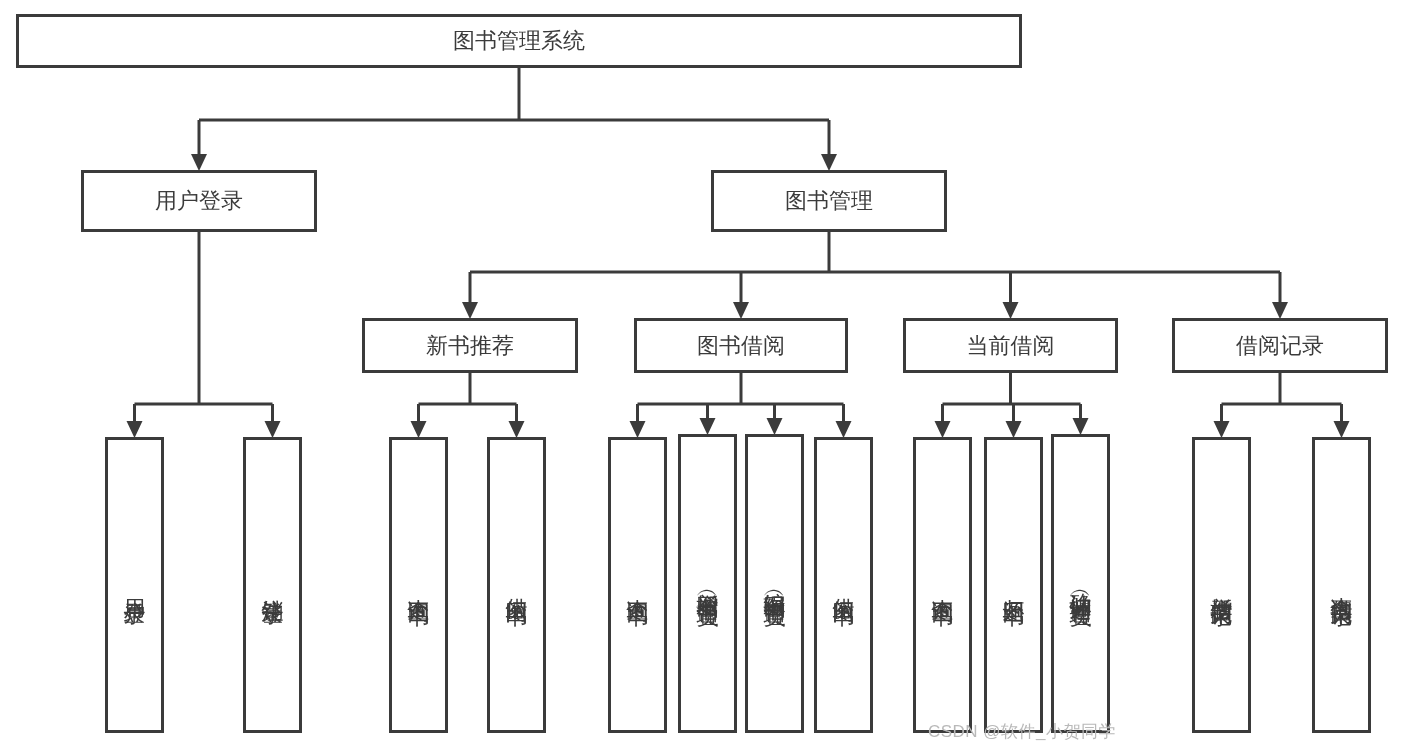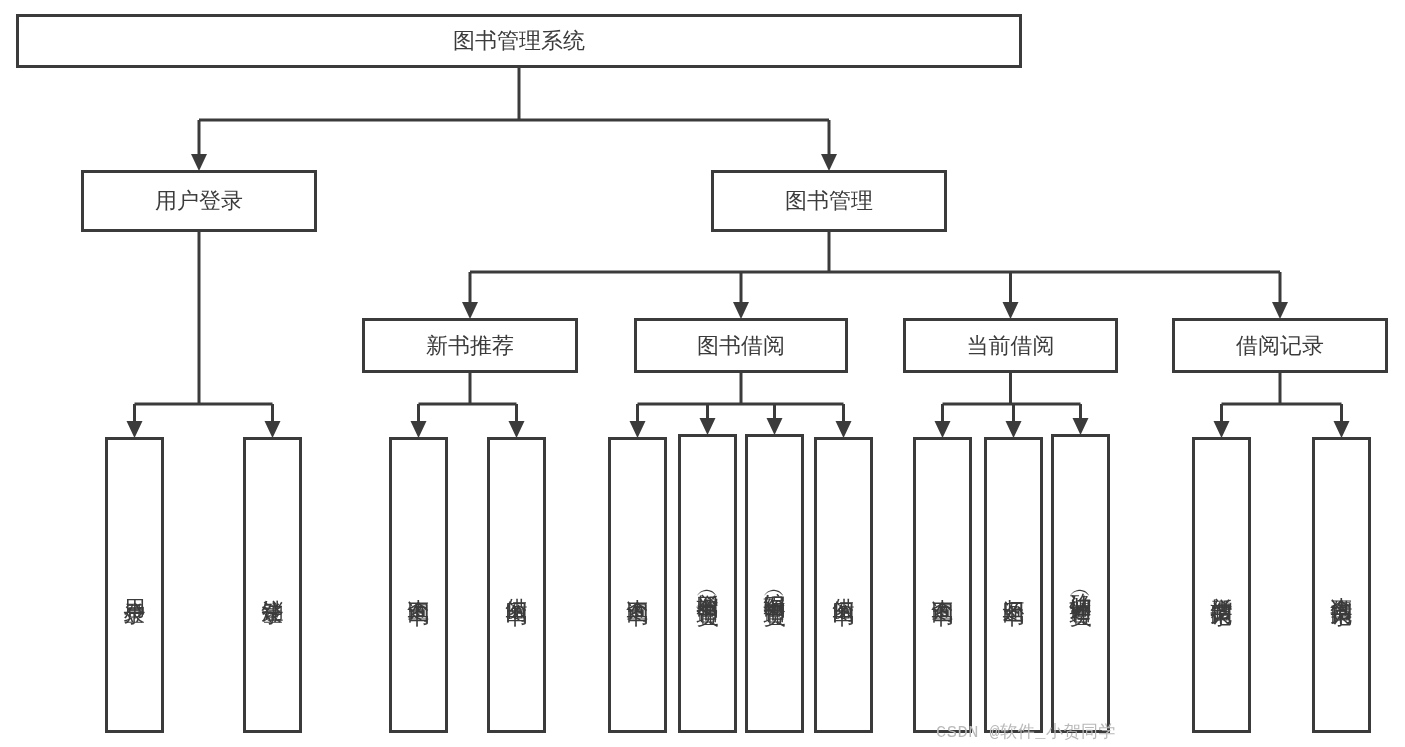--- a/index.html
+++ b/index.html
@@ -65,21 +65,21 @@
     line-height: 1.28;
     letter-spacing: 2px;
     color: #3b3b3b;
     white-space: nowrap;
     text-align: center;
   }
   .watermark {
     position: absolute;
     right: 8px;
     bottom: 4px;
-    font-family: Liberation Mono, monospace;
+    font-family: Liberation Sans, sans-serif;
     font-size: 17px;
     color: #b9b9b9;
     letter-spacing: 0.5px;
     white-space: nowrap;
     pointer-events: none;
   }
 </style>
 </head>
 <body>
 

